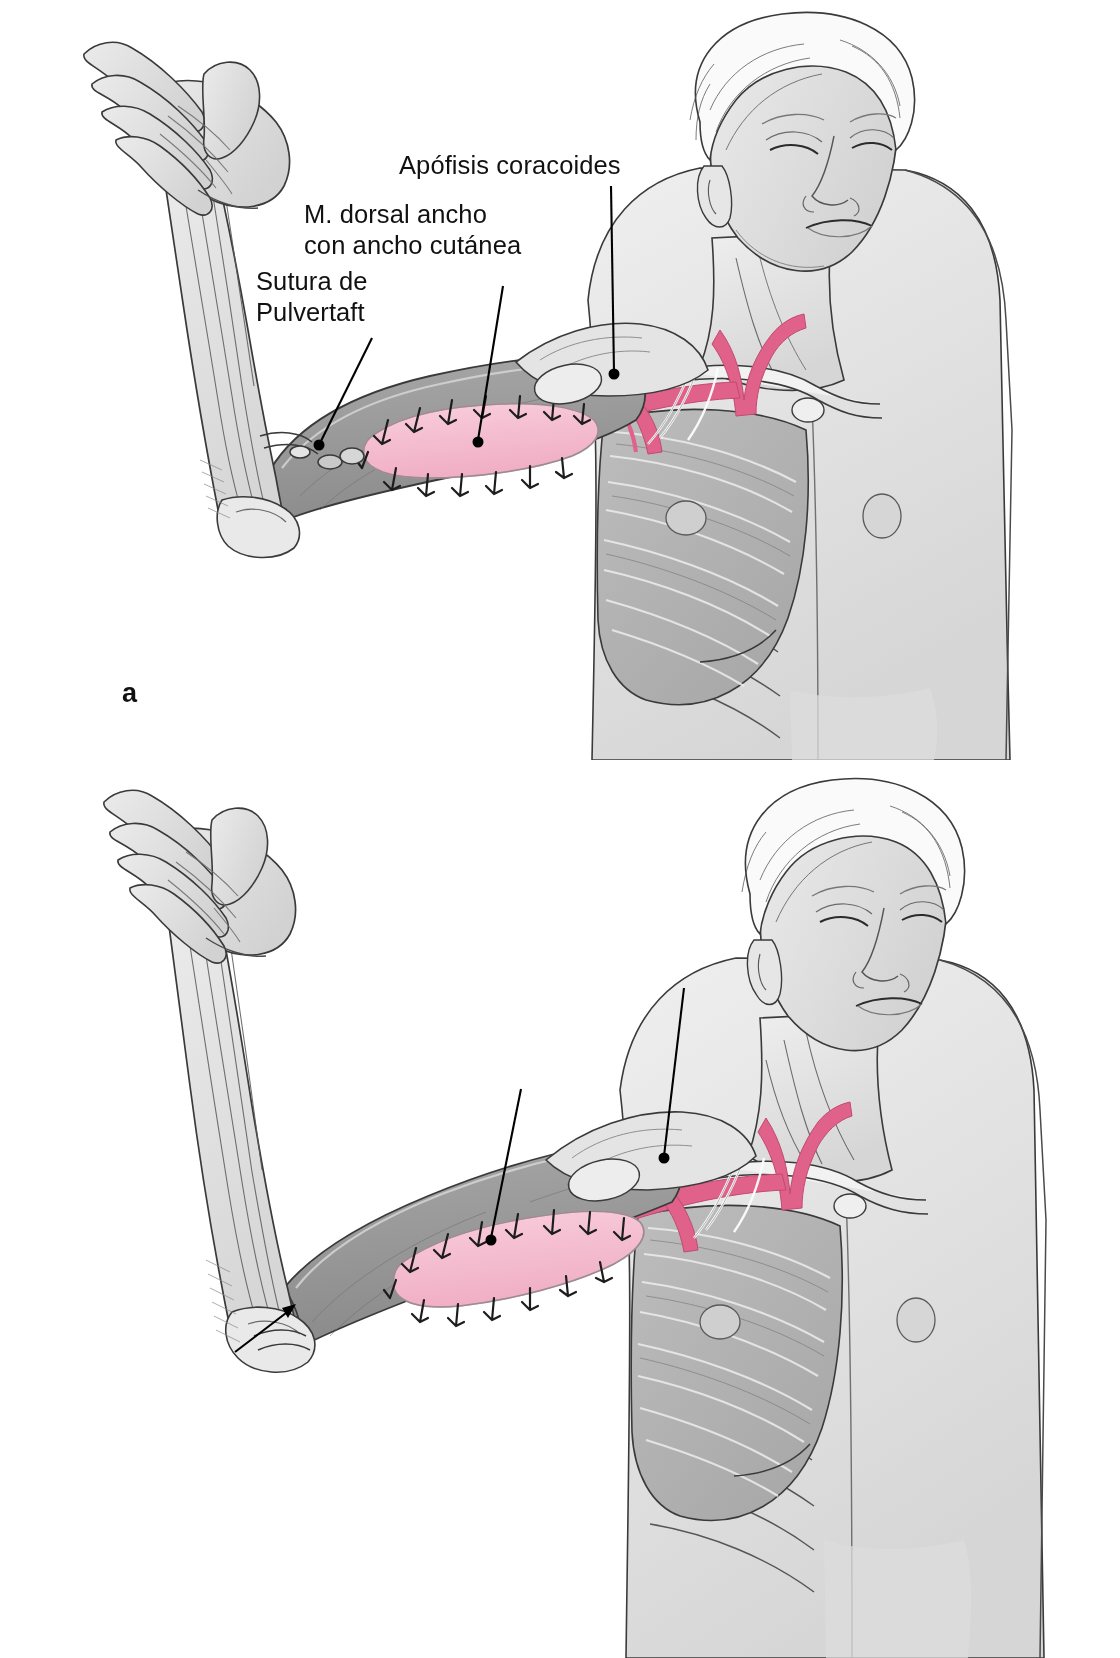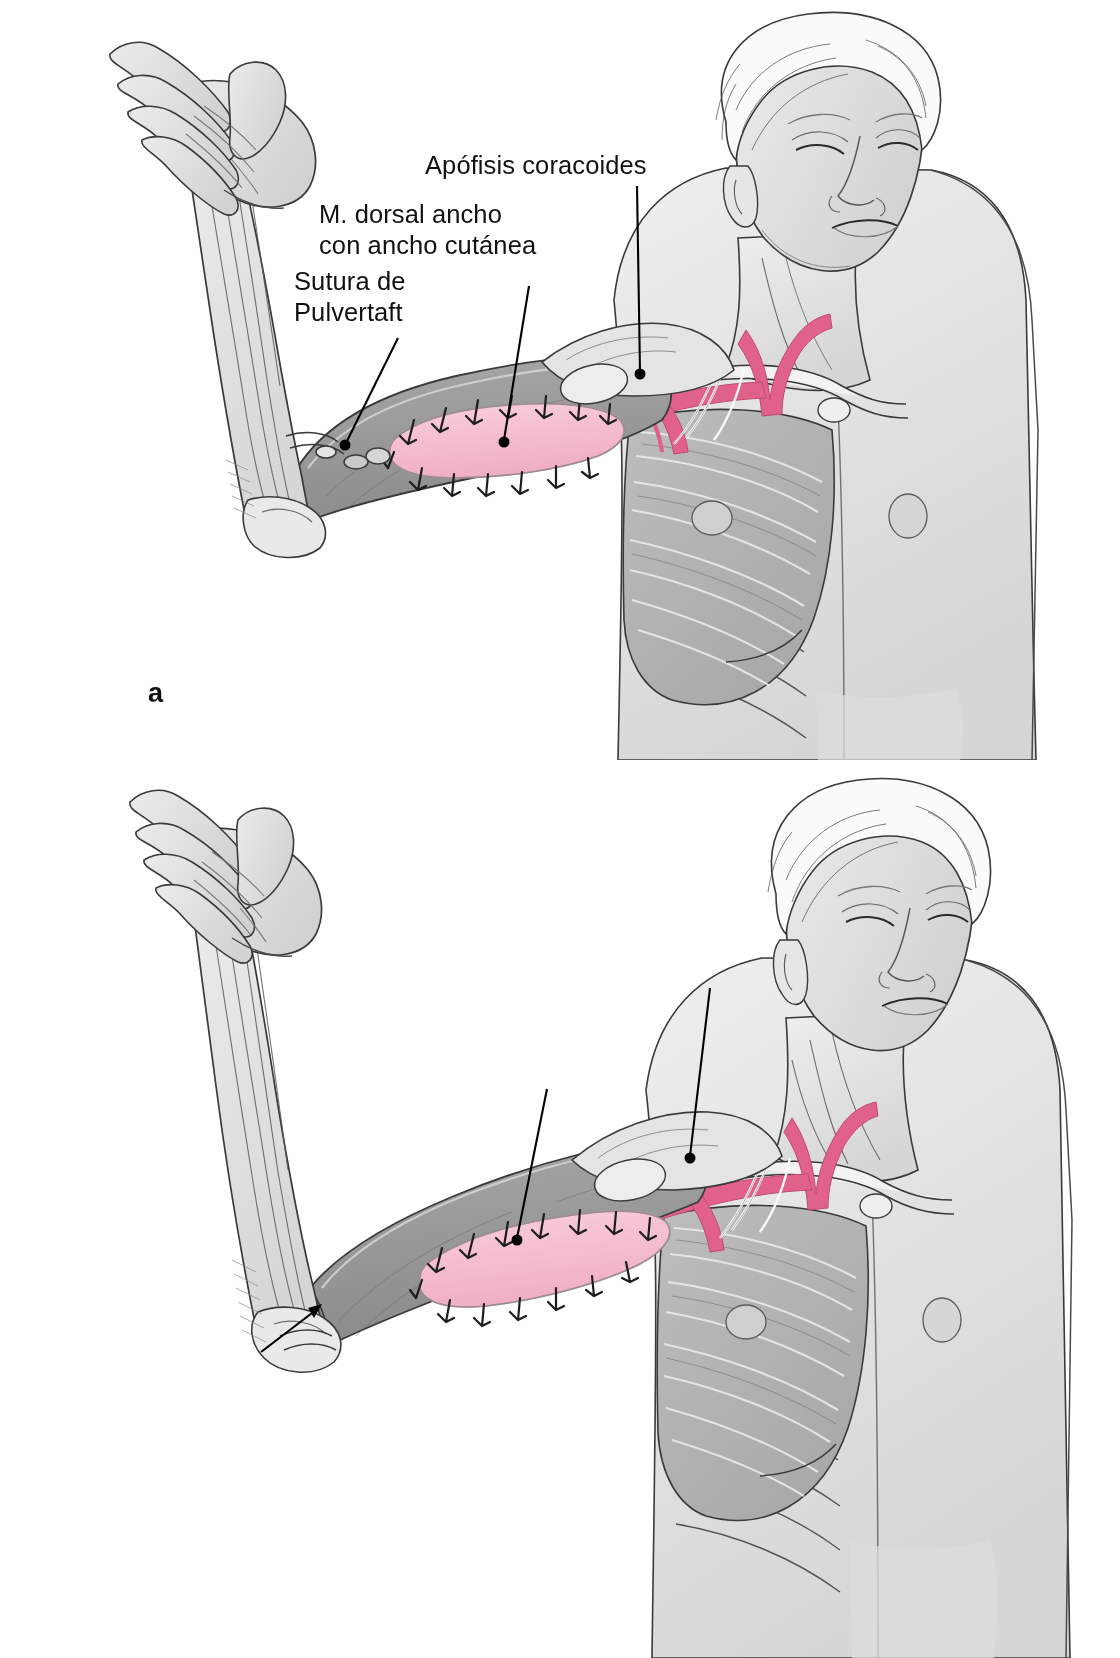--- a/index.html
+++ b/index.html
@@ -5,21 +5,21 @@
 <style>
   html,body{margin:0;padding:0;background:#ffffff;}
   body{
     width:1120px;height:1658px;
     font-family:"Liberation Sans","DejaVu Sans",sans-serif;
     color:#1a1a1a;
     -webkit-font-smoothing:antialiased;
     overflow:hidden;
   }
   .figure{position:relative;width:1120px;height:1658px;background:#fff;}
-  .panel{position:absolute;left:0;width:1052px;margin-left:26px;}
+  .panel{position:absolute;left:0;width:1052px;}
   #panel-a{top:0;height:760px;}
   #panel-b{top:760px;height:898px;}
 
   .panel-svg{position:absolute;left:0;top:0;display:block;}
 
   
   .label{
     position:absolute;
     font-size:25.5px;
     line-height:31px;
@@ -32,22 +32,22 @@
   .panel-letter{
     position:absolute;
     font-size:27px;
     font-weight:bold;
     color:#111;
     letter-spacing:0;
   }
 
   
   #lbl-a-coracoides{left:399px;top:150px;}
-  #lbl-a-dorsal{left:293px;top:199px;}
-  #lbl-a-sutura{left:268px;top:266px;}
+  #lbl-a-dorsal{left:304px;top:199px;}
+  #lbl-a-sutura{left:256px;top:266px;}
   #letter-a{left:122px;top:678px;}
 </style>
 </head>
 <body>
 
 <div class="figure">
 
   <div class="panel" id="panel-a">
     <svg class="panel-svg" width="1120" height="760" viewBox="0 0 1120 760" xmlns="http://www.w3.org/2000/svg">
       <defs>

